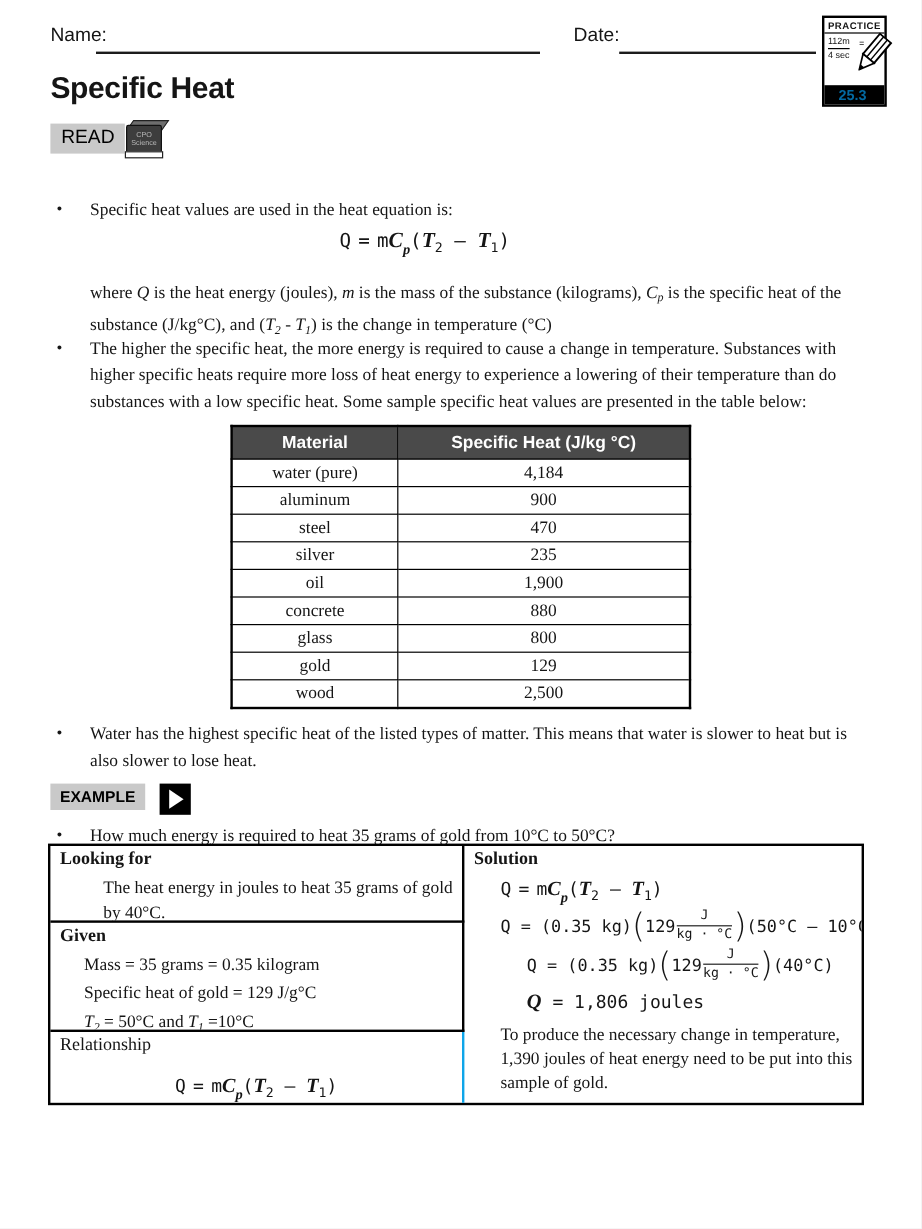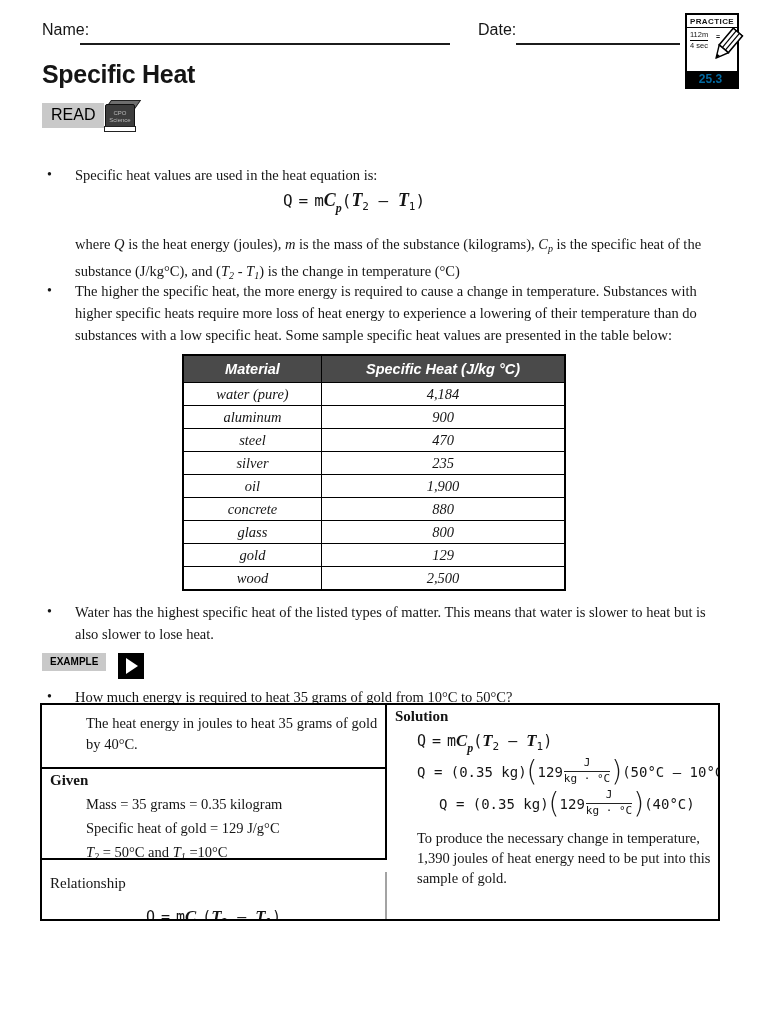--- a/index.html
+++ b/index.html
@@ -60,52 +60,52 @@
   
   .eq { font-family:"DejaVu Sans Mono", monospace; font-size:16px; letter-spacing:0; white-space:nowrap; }
   .eq .sp { margin:0 6px; }
   .eq .var { font-family:"Liberation Serif", serif; font-style:italic; font-weight:bold; font-size:1.12em; }
   .eq .subn { font-size:11px; vertical-align:-4px; }
   .eq .subp { font-size:12px; vertical-align:-6px; font-style:italic; font-weight:bold;
               font-family:"Liberation Serif", serif; }
   .display-eq { position:absolute; left:0; right:60px; top:190px; text-align:center; }
 
   
-  .mat-table { position:absolute; left:182px; top:354px; border-collapse:collapse;
-               border:2px solid #000;font-style:italic; }
+  .mat-table { position:absolute; left:192px; top:354px; border-collapse:collapse;
+               border:2px solid #000; }
   .mat-table th { background:#4a4a4a; color:#fff; font-family:"Liberation Sans",sans-serif;
                   font-size:14.5px; font-weight:bold; border:1px solid #000; height:24px; }
   .mat-table td { border:1px solid #000; text-align:center; font-size:14.5px;
                   height:20px; padding:1px 4px; }
   .col-mat { width:135px; } .col-val { width:240px; }
 
   
   .example-row { position:absolute; left:42px; top:653px; height:30px; }
   .example-label { display:inline-block; background:#c9c9c9; color:#000; font-weight:bold;
-                   font-size:10px; font-family:"Liberation Sans",sans-serif;
+                   font-size:13px; font-family:"Liberation Sans",sans-serif;
                    padding:3px 8px 4px 8px; vertical-align:top; }
   .play-box { display:inline-block; width:26px; height:26px; background:#000; margin-left:8px;
               position:relative; vertical-align:top; }
   .play-tri { position:absolute; left:8px; top:5px; width:0; height:0;
               border-left:12px solid #fff; border-top:8px solid transparent;
               border-bottom:8px solid transparent; }
 
   
   .ex-grid { position:absolute; left:40px; top:703px; width:680px; height:218px;
              border:2px solid #000; box-sizing:border-box; display:grid;
              grid-template-columns:345px 1fr; grid-template-rows:64px 91px 1fr; }
   .cell { box-sizing:border-box; padding:3px 8px; font-size:14.5px; overflow:hidden; }
   .cell .ctitle { font-weight:bold; font-size:15px; }
   .cell .ctitle-plain { font-weight:normal; font-size:15px; }
   .c-looking { grid-column:1; grid-row:1; border-right:2px solid #000; border-bottom:2px solid #000; }
   .c-given   { grid-column:1; grid-row:2; border-right:2px solid #000; border-bottom:2px solid #000; }
-  .c-rel     { grid-column:1; grid-row:3; border-right:2px solid #a3a3a3;margin-top:12px; }
+  .c-rel     { grid-column:1; grid-row:3; border-right:2px solid #0ea5e9; }
   .c-sol     { grid-column:2; grid-row:1 / 4; }
   .lf-body { margin:5px 0 0 36px; width:292px; line-height:21px; }
-  .gv-line { margin:7px 0 0 36px; }
+  .gv-line { margin:7px 0 0 20px; }
   .rel-eq  { text-align:center; margin-top:15px; }
   .rel-eq .eq, .sol-eq1 .eq { font-size:15px; }
 
   .sol-line { font-family:"DejaVu Sans Mono", monospace; font-size:14px; white-space:nowrap; }
   .sol-eq1 { margin:6px 0 0 22px; }
   .sol-eq2 { margin:3px 0 0 22px; }
   .sol-eq3 { margin:4px 0 0 44px; }
   .sol-eq4 { margin:5px 0 0 44px; font-size:15px; }
   .sol-eq4 .qb { font-weight:bold; font-style:italic; font-family:"Liberation Serif",serif; font-size:17px; }
   .bigp { font-size:28px; vertical-align:middle; font-family:"DejaVu Sans",sans-serif;
@@ -223,20 +223,21 @@
     <span class="example-label">EXAMPLE</span>
     <span class="play-box"><span class="play-tri"></span></span>
   </div>
 
   <span class="bullet" style="top:689px">•</span>
   <div class="btext" style="top:686px">How much energy is required to heat 35 grams of gold from 10°C to 50°C?</div>
 
   <div class="ex-grid">
 
     <div class="cell c-looking">
+      <div class="ctitle">Looking for</div>
       <div class="lf-body">The heat energy in joules to heat 35 grams of gold by 40°C.</div>
     </div>
 
     <div class="cell c-given">
       <div class="ctitle">Given</div>
       <div class="gv-line">Mass = 35 grams = 0.35 kilogram</div>
       <div class="gv-line">Specific heat of gold = 129 J/g°C</div>
       <div class="gv-line"><span class="ivar">T</span><span class="sub ivar">2</span><span> = 50°C and </span><span class="ivar">T</span><span class="sub ivar">1</span><span> =10°C</span></div>
     </div>
 
@@ -247,18 +248,19 @@
 
     <div class="cell c-sol">
       <div class="ctitle">Solution</div>
 
       <div class="sol-eq1"><span class="eq"><span>Q</span><span class="sp">=</span><span>m</span><span class="var">C</span><span class="subp">p</span><span>(</span><span class="var">T</span><span class="subn">2</span> <span>–</span> <span class="var">T</span><span class="subn">1</span><span>)</span></span></div>
 
       <div class="sol-line sol-eq2"><span>Q</span> <span>=</span> <span>(0.35 kg)</span><span class="bigp">(</span><span>129</span><span class="frac"><span class="num">J</span><span class="den">kg · °C</span></span><span class="bigp">)</span><span>(50°C – 10°C)</span></div>
 
       <div class="sol-line sol-eq3"><span>Q</span> <span>=</span> <span>(0.35 kg)</span><span class="bigp">(</span><span>129</span><span class="frac"><span class="num">J</span><span class="den">kg · °C</span></span><span class="bigp">)</span><span>(40°C)</span></div>
 
+      <div class="sol-line sol-eq4"><span class="qb">Q</span> <span>=</span> <span>1,806 joules</span></div>
 
       <div class="sol-concl">To produce the necessary change in temperature, 1,390 joules of heat energy need to be put into this sample of gold.</div>
     </div>
   </div>
 
 </div>
 
 </body></html>

